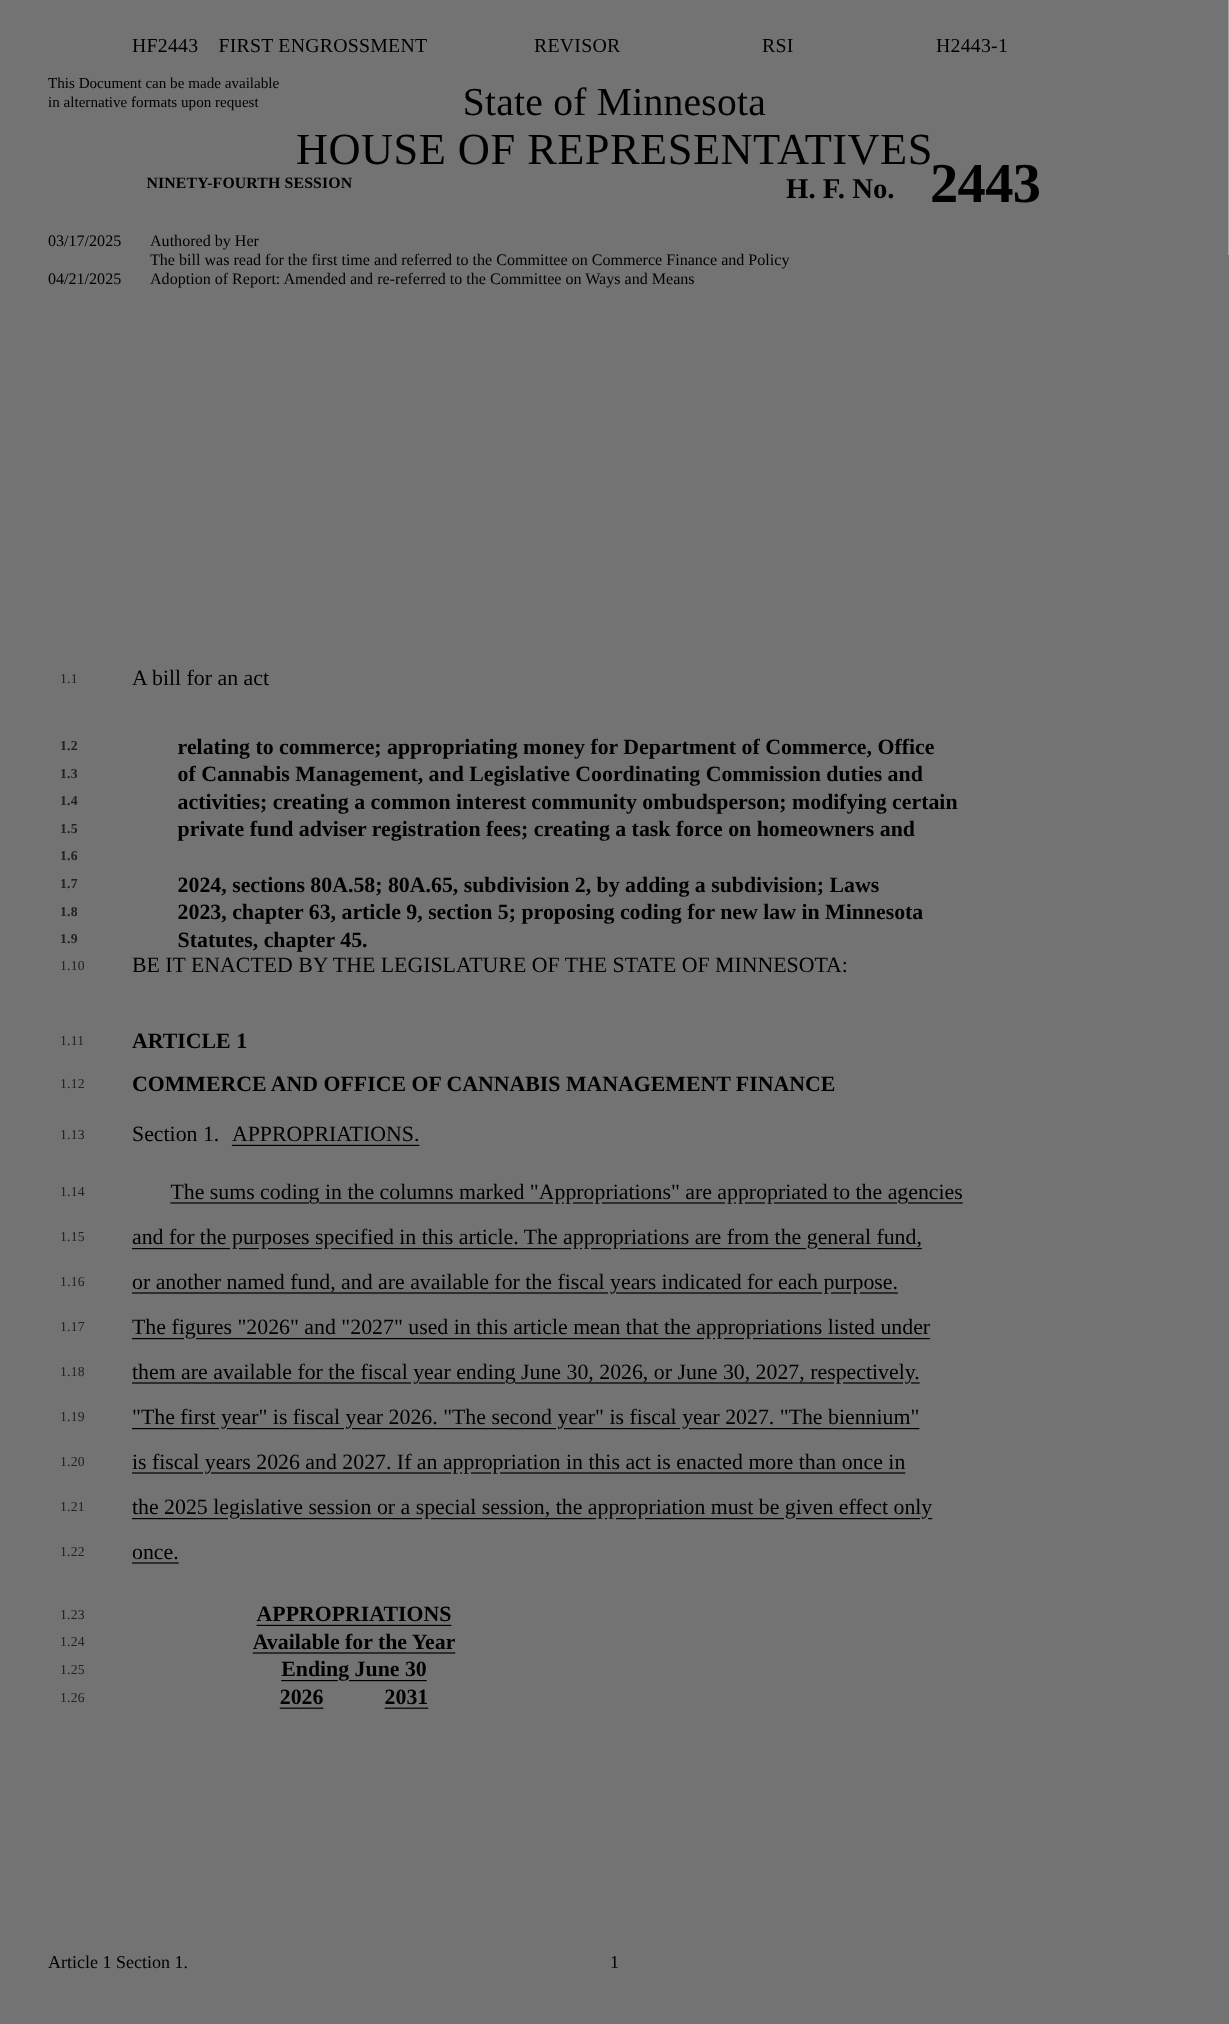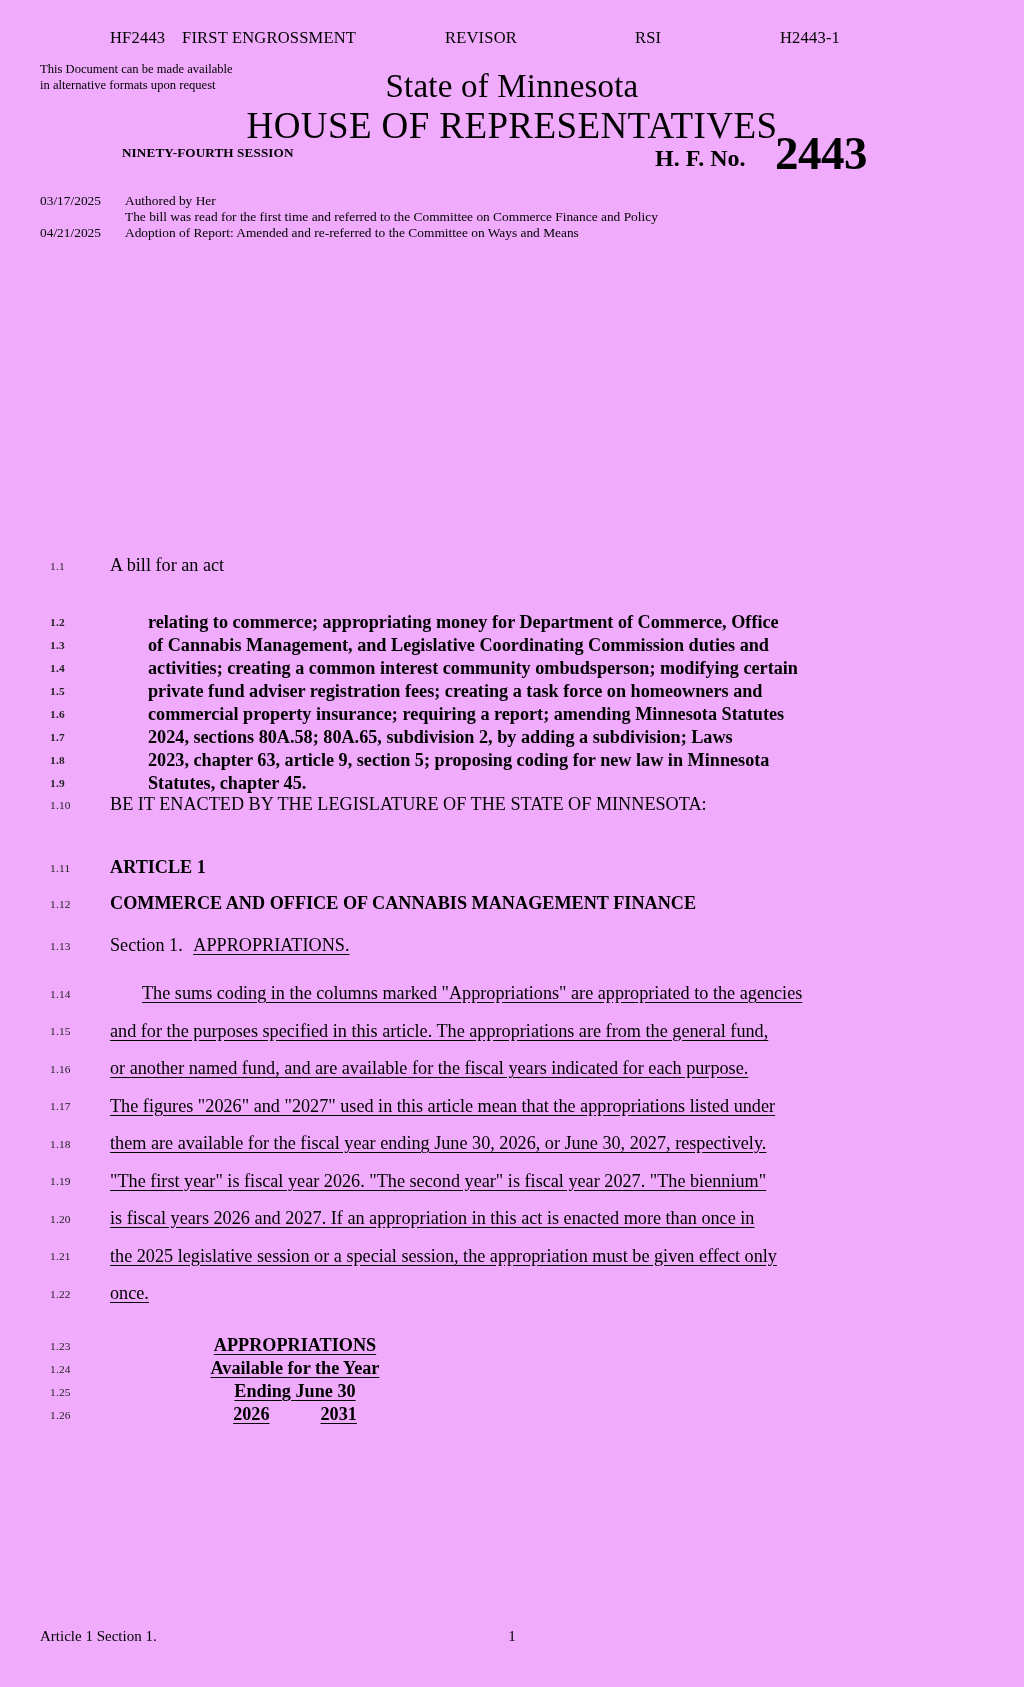--- a/index.html
+++ b/index.html
@@ -10,21 +10,21 @@
   }
   body {
     font-family: "Liberation Serif", "DejaVu Serif", serif;
     color: #000000;
   }
   .page {
     position: relative;
     width: 1024px;
     height: 1687px;
     margin: 0 auto;
-    background: #f0abfc;
+    background: #737373;
     overflow: hidden;
   }
 
   
   .running-head {
     position: absolute;
     top: 28px;
     left: 110px;
     width: 800px;
     font-size: 16.5px;
@@ -242,21 +242,20 @@
     <div class="bline desc-line">
       <span class="lineno">1.4</span>
       <span class="ltext">activities; creating a common interest community ombudsperson; modifying certain</span>
     </div>
     <div class="bline desc-line">
       <span class="lineno">1.5</span>
       <span class="ltext">private fund adviser registration fees; creating a task force on homeowners and</span>
     </div>
     <div class="bline desc-line">
       <span class="lineno">1.6</span>
-      <span class="ltext">commercial property insurance; requiring a report; amending Minnesota Statutes</span>
     </div>
     <div class="bline desc-line">
       <span class="lineno">1.7</span>
       <span class="ltext">2024, sections 80A.58; 80A.65, subdivision 2, by adding a subdivision; Laws</span>
     </div>
     <div class="bline desc-line">
       <span class="lineno">1.8</span>
       <span class="ltext">2023, chapter 63, article 9, section 5; proposing coding for new law in Minnesota</span>
     </div>
     <div class="bline desc-line">

